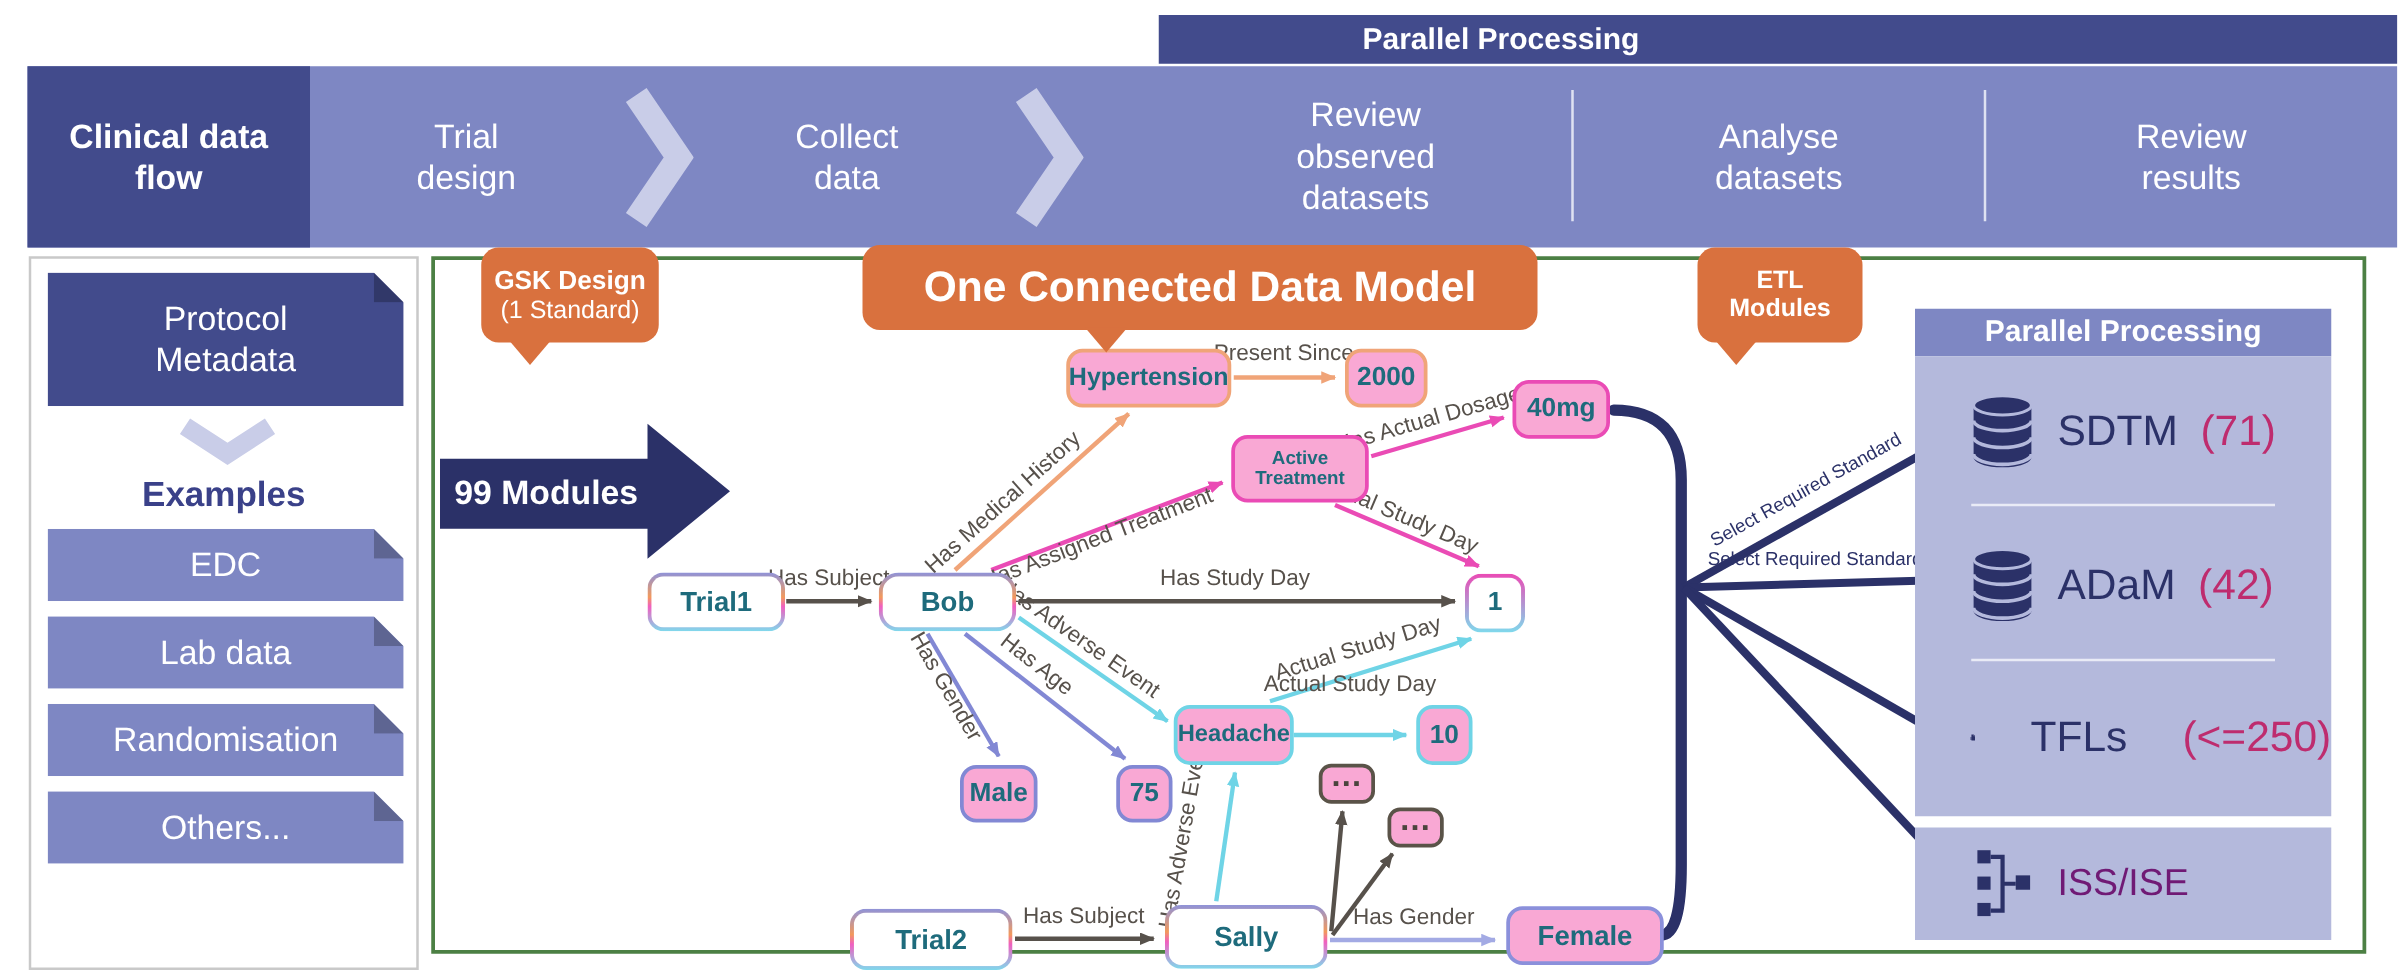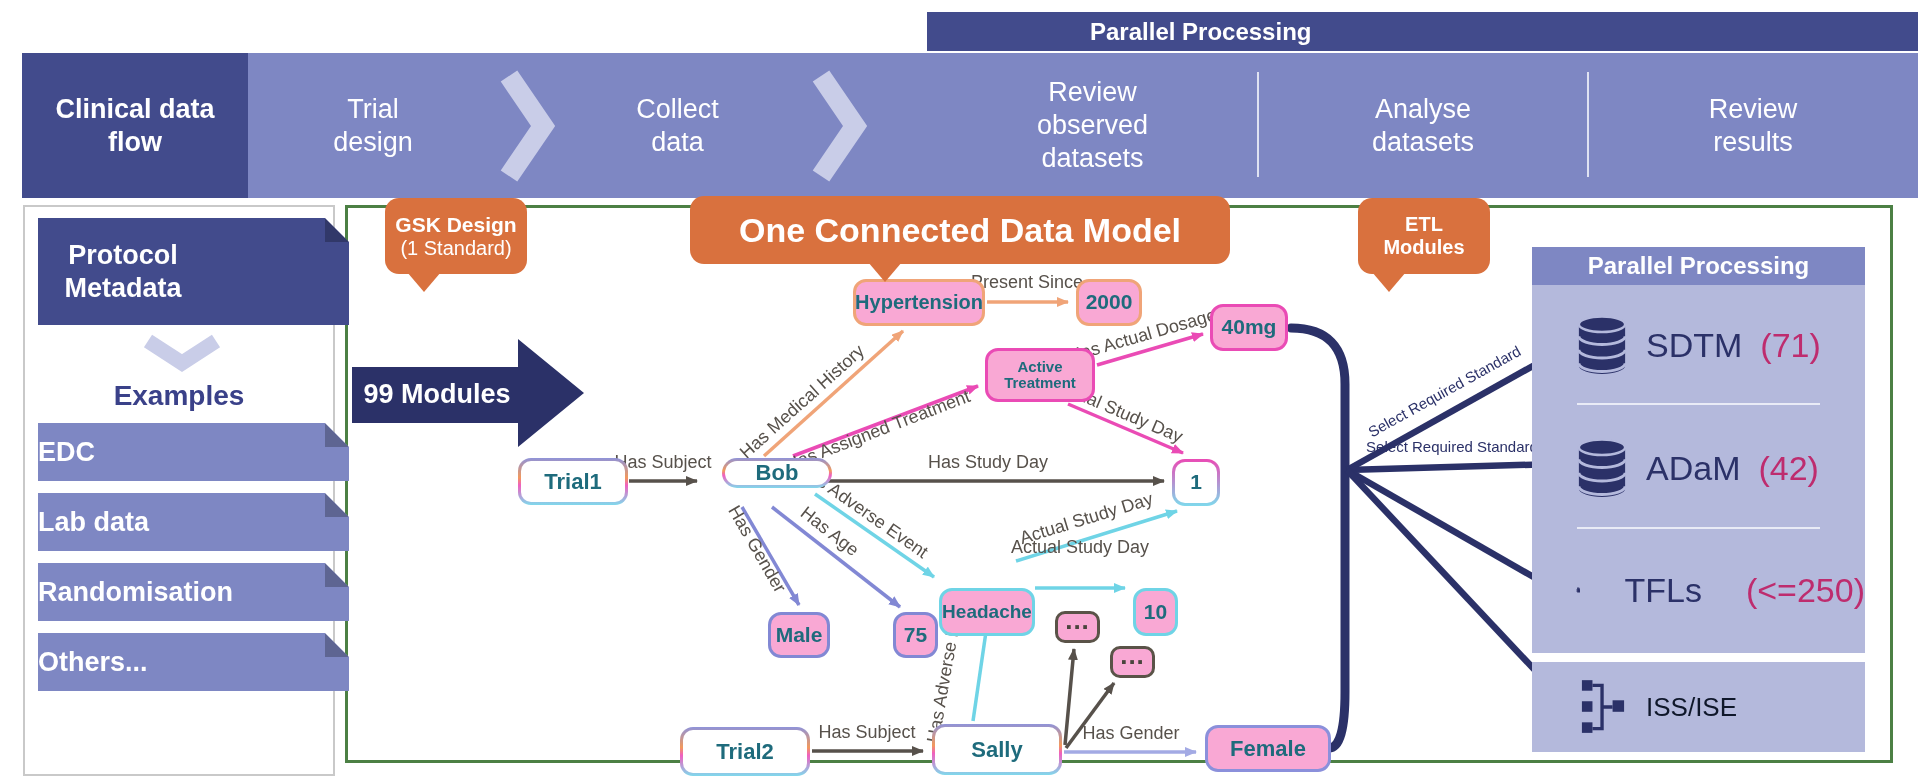--- a/index.html
+++ b/index.html
@@ -20,22 +20,22 @@
   .seg-trial{left:248px;width:250px;}  .seg-trial span{width:130px;}
   .seg-collect{left:545px;width:265px;} .seg-collect span{width:130px;}
   .seg-revobs{left:927px;width:331px;} .seg-revobs span{width:175px;}
   .seg-analyse{left:1258px;width:330px;} .seg-analyse span{width:150px;}
   .seg-revres{left:1588px;width:330px;} .seg-revres span{width:120px;}
   .flowdiv{top:72px;width:2px;height:105px;background:#DFE2F2;}
 
   
   .sidebox{left:23px;top:205px;width:312px;height:571px;background:#fff;
            border:2px solid #C9C9C9;box-sizing:border-box;}
-  .sideitem{left:38px;width:311px;display:flex;align-items:center;
-            color:#fff;font-weight:bold;font-size:27px;text-align:center;line-height:1.2;
+  .sideitem{left:38px;width:285px;display:flex;align-items:center;justify-content:center;
+            color:#fff;font-weight:normal;font-size:27px;text-align:center;line-height:1.2;
             clip-path:polygon(0 0,calc(100% - 24px) 0,100% 24px,100% 100%,0 100%);}
   .fold{position:absolute;top:0;right:0;width:24px;height:24px;background:rgba(0,0,0,0.25);
         clip-path:polygon(0 0,100% 100%,0 100%);}
   .item-dark{background:#424B8C;}
   .item-med{background:#7E87C3;}
   .examples{left:23px;top:380px;width:312px;text-align:center;color:#3A4189;
             font-weight:bold;font-size:28px;}
 
   
   .callout{background:#D9713E;border-radius:14px;color:#fff;display:flex;flex-direction:column;
@@ -62,39 +62,39 @@
         font-size:22px;text-align:center;line-height:1.08;box-sizing:border-box;
         border:3.5px solid #888;}
   .nb-multi{border:3.5px solid transparent;
       background:linear-gradient(#fff,#fff) padding-box,
       linear-gradient(180deg,#8F93D9 0%,#F2995C 42%,#F05FC0 58%,#7FD9EC 100%) border-box;}
   .nb-pinkcyan{border:3.5px solid transparent;
       background:linear-gradient(#fff,#fff) padding-box,
       linear-gradient(180deg,#EA4BB5 0%,#7FD9EC 100%) border-box;}
   .nb-orange{border-color:#F0A478;}
   .nb-magenta{border-color:#EA4BB5;}
-  .nb-cyan{border-color:#6FD4E6;margin-top:24px;}
+  .nb-cyan{border-color:#6FD4E6;}
   .nb-purple{border-color:#8288D4;}
   .nb-lpurple{border-color:#8B90DB;}
   .nb-dark{border-color:#5A5348;border-radius:10px;}
   .dots span{transform:translateY(-7px);font-size:26px;color:#4A443D;letter-spacing:1px;}
 
   
   .panelheader{left:1532px;top:247px;width:333px;height:38px;background:#7E87C3;z-index:6;
                display:flex;align-items:center;justify-content:center;color:#fff;
                font-weight:bold;font-size:24px;}
   .panelbody{left:1532px;top:285px;width:333px;height:368px;background:#B4B9DC;z-index:6;}
   .panelrow{position:absolute;left:0;width:333px;height:116px;display:flex;align-items:center;
             padding-left:44px;box-sizing:border-box;gap:18px;}
   .rowname{color:#2B3168;font-size:34px;}
   .rowcount{color:#BE2C6E;font-size:34px;}
   .paneldiv{position:absolute;left:45px;width:243px;border-top:2px solid #E9EBF6;}
   .issblock{left:1532px;top:662px;width:333px;height:90px;background:#B4B9DC;z-index:6;
             display:flex;align-items:center;padding-left:48px;box-sizing:border-box;gap:20px;
-            color:#0f172a;font-size:26px;}
+            color:#701a75;font-size:30px;}
 </style>
 </head>
 <body>
 
 <div class="stage">
 
   <div class="abs topbanner">
     <span>Parallel Processing</span>
   </div>
 
@@ -221,21 +221,21 @@
     <line x1="1347" y1="470" x2="1556" y2="464" stroke="#2B3168" stroke-width="6.5" marker-end="url(#mNavy)"></line>
     <line x1="1347" y1="470" x2="1558" y2="591" stroke="#2B3168" stroke-width="6.5" marker-end="url(#mNavy)"></line>
     <line x1="1347" y1="470" x2="1561" y2="698" stroke="#2B3168" stroke-width="6.5" marker-end="url(#mNavy)"></line>
     <text class="sellabel" transform="rotate(-29 1447 396)" x="1447" y="396">Select Required Standard</text>
     <text class="sellabel" x="1452" y="452">Select Required Standard</text>
   </svg>
 
   <div class="node nb-multi" style="left:518px;top:458px;width:110px;height:47px;">
       <span>Trial1</span>
     </div>
-  <div class="node nb-multi" style="left:722px;top:458px;width:110px;height:30px;border-radius:16px;">
+  <div class="node nb-multi" style="left:703px;top:458px;width:110px;height:47px;border-radius:16px;">
       <span>Bob</span>
     </div>
   <div class="node nb-orange" style="left:853px;top:279px;width:132px;height:47px;font-size:20px;">
       <span>Hypertension</span>
     </div>
   <div class="node nb-orange" style="left:1076px;top:279px;width:66px;height:47px;font-size:21px;">
       <span>2000</span>
     </div>
   <div class="node nb-magenta" style="left:985px;top:348px;width:110px;height:54px;font-size:15px;">
       <span style="width:100px;">Active Treatment</span>

